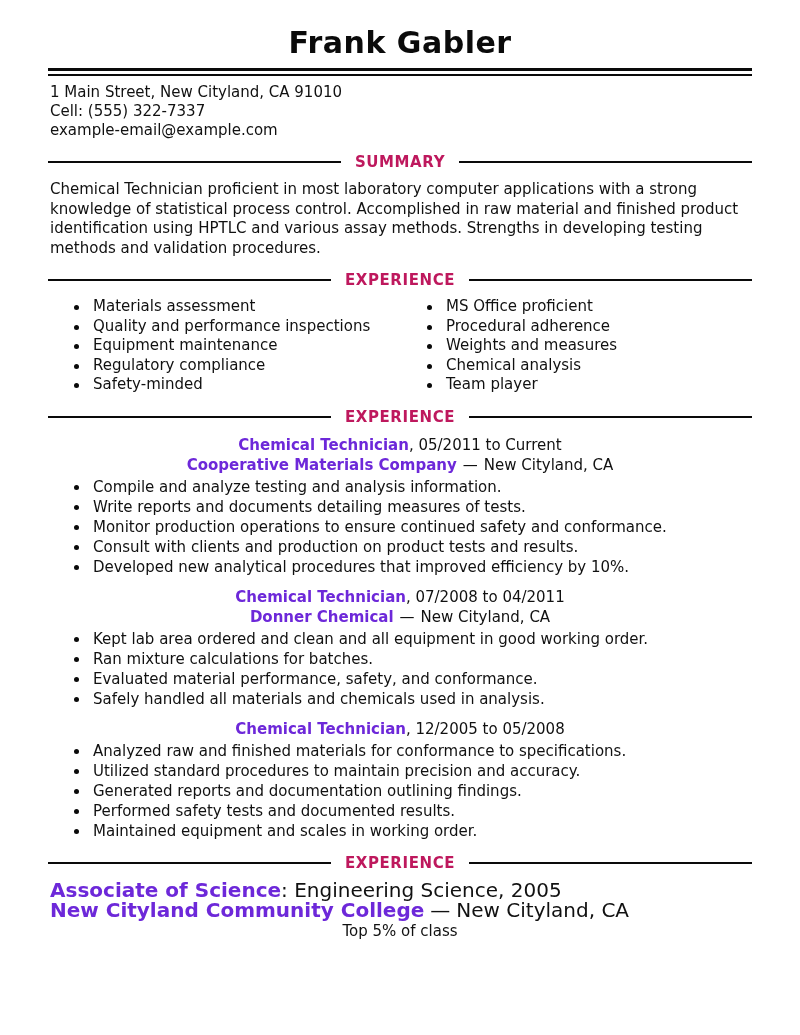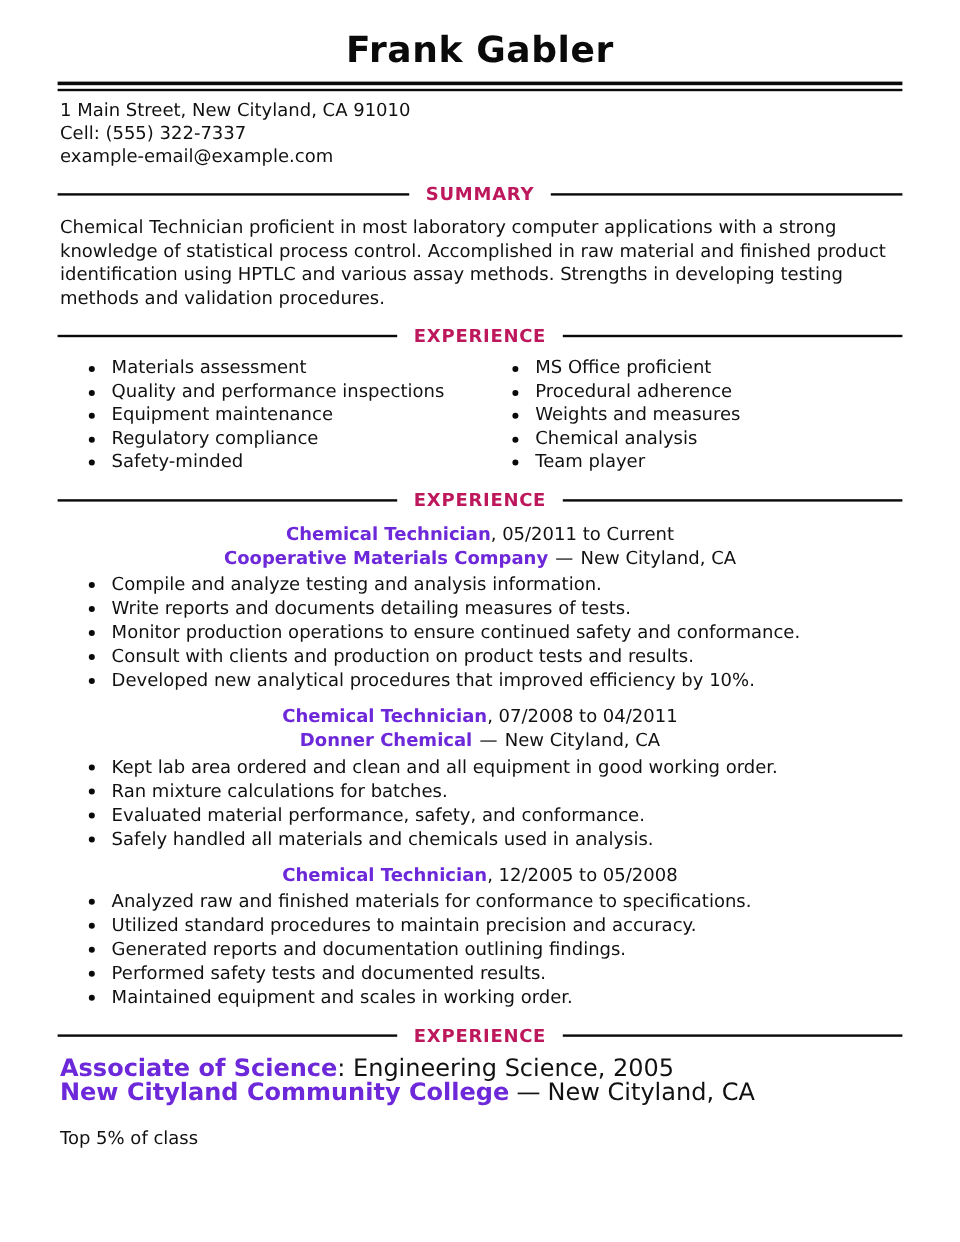--- a/index.html
+++ b/index.html
@@ -109,22 +109,22 @@
   
   .edu { margin-top: 8px; }
   .edu-line {
     text-align: left;
     font-size: 20px;
     line-height: 20px;
   }
   .edu-note {
     font-size: 15px;
     line-height: 20px;
-    margin-top: 18px;
-    text-align: left;
+    margin-top: 1px;
+    text-align: center;
   }
 </style>
 </head>
 <body>
 
 <div class="page">
 
   <h1 class="resume-name">Frank Gabler</h1>
   <div class="double-rule"></div>
 

